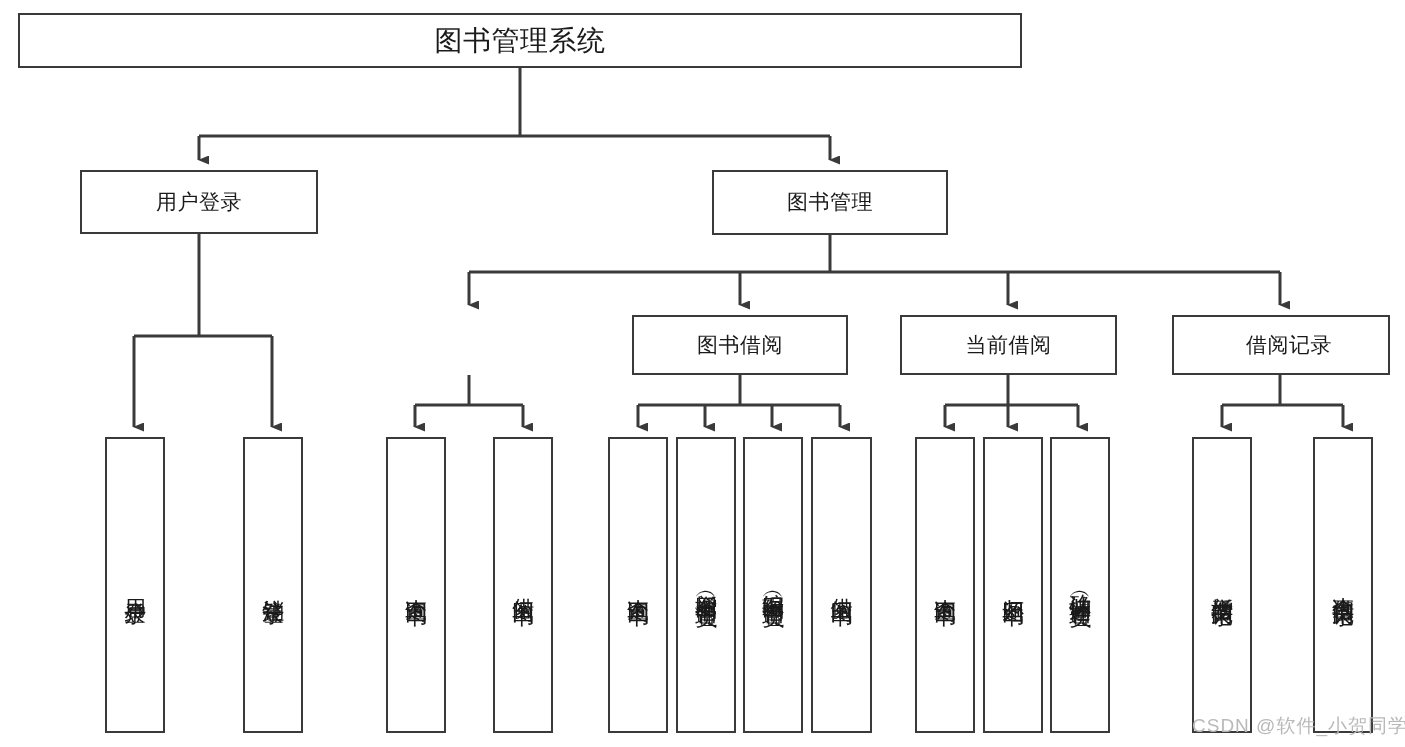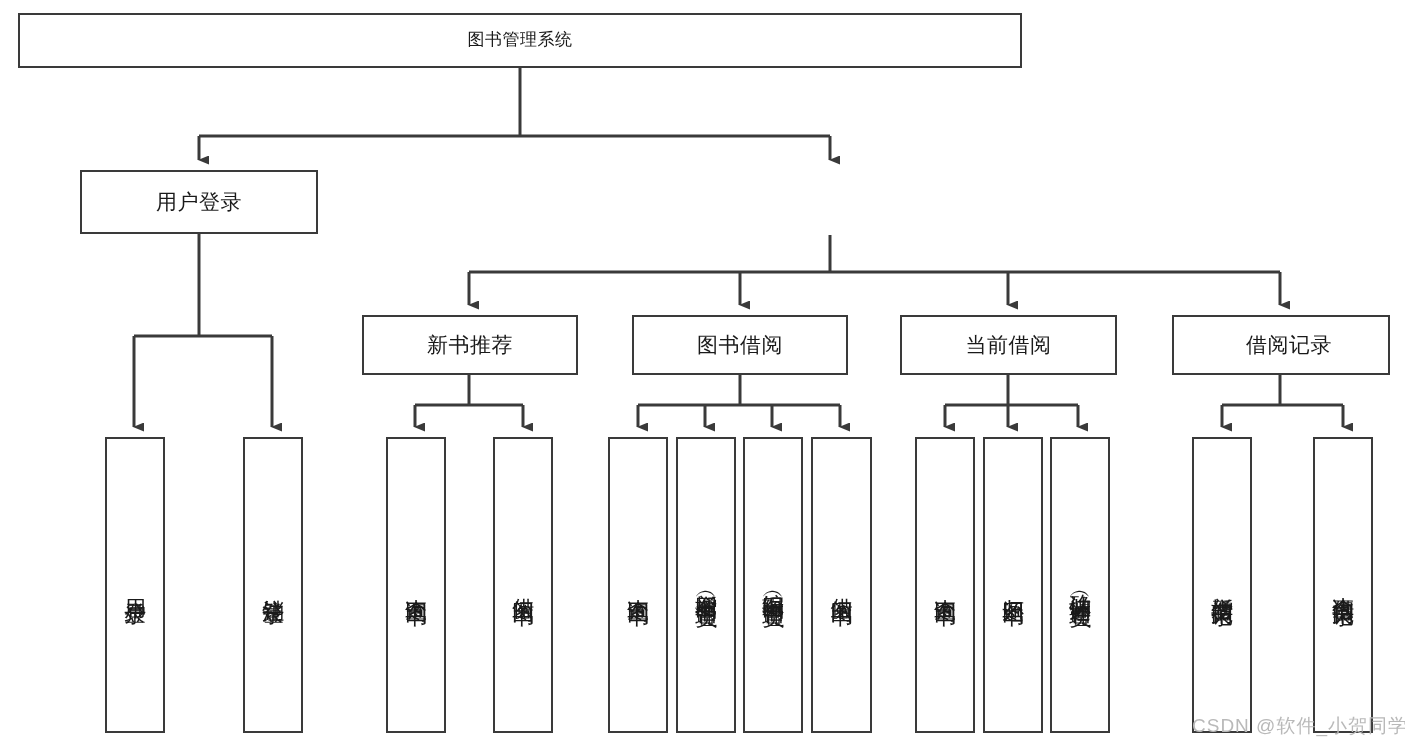--- a/index.html
+++ b/index.html
@@ -38,21 +38,21 @@
   }
   .node-label {
     color: #1a1a1a;
     line-height: 1.18;
     letter-spacing: 0.5px;
   }
   .node.horizontal .node-label {
     font-size: 21px;
   }
   .node.root .node-label {
-    font-size: 17px;
+    font-size: 28px;
   }
   .node.vertical {
     align-items: center;
     justify-content: center;
   }
   .node.vertical .node-label {
     writing-mode: vertical-rl;
     text-orientation: upright;
     font-size: 22px;
     line-height: 1.12;
@@ -123,24 +123,24 @@
     </g>
   </svg>
 
   <div class="node horizontal root" style="left:18px; top:13px; width:1004px; height:55px;">
     <span class="node-label">图书管理系统</span>
   </div>
 
   <div class="node horizontal" style="left:80px; top:170px; width:238px; height:64px;">
     <span class="node-label">用户登录</span>
   </div>
+  <div class="node horizontal" style="left:712px; top:170px; width:236px; height:65px;">
+    <span class="node-label">图书管理</span>
+  </div>
 
-  <div class="node horizontal" style="left:362px; top:315px; width:216px; height:60px;">
-    <span class="node-label">新书推荐</span>
-  </div>
   <div class="node horizontal" style="left:632px; top:315px; width:216px; height:60px;">
     <span class="node-label">图书借阅</span>
   </div>
   <div class="node horizontal" style="left:900px; top:315px; width:217px; height:60px;">
     <span class="node-label">当前借阅</span>
   </div>
   <div class="node horizontal" style="left:1172px; top:315px; width:218px; height:60px;padding-left:16px;">
     <span class="node-label">借阅记录</span>
   </div>
 

